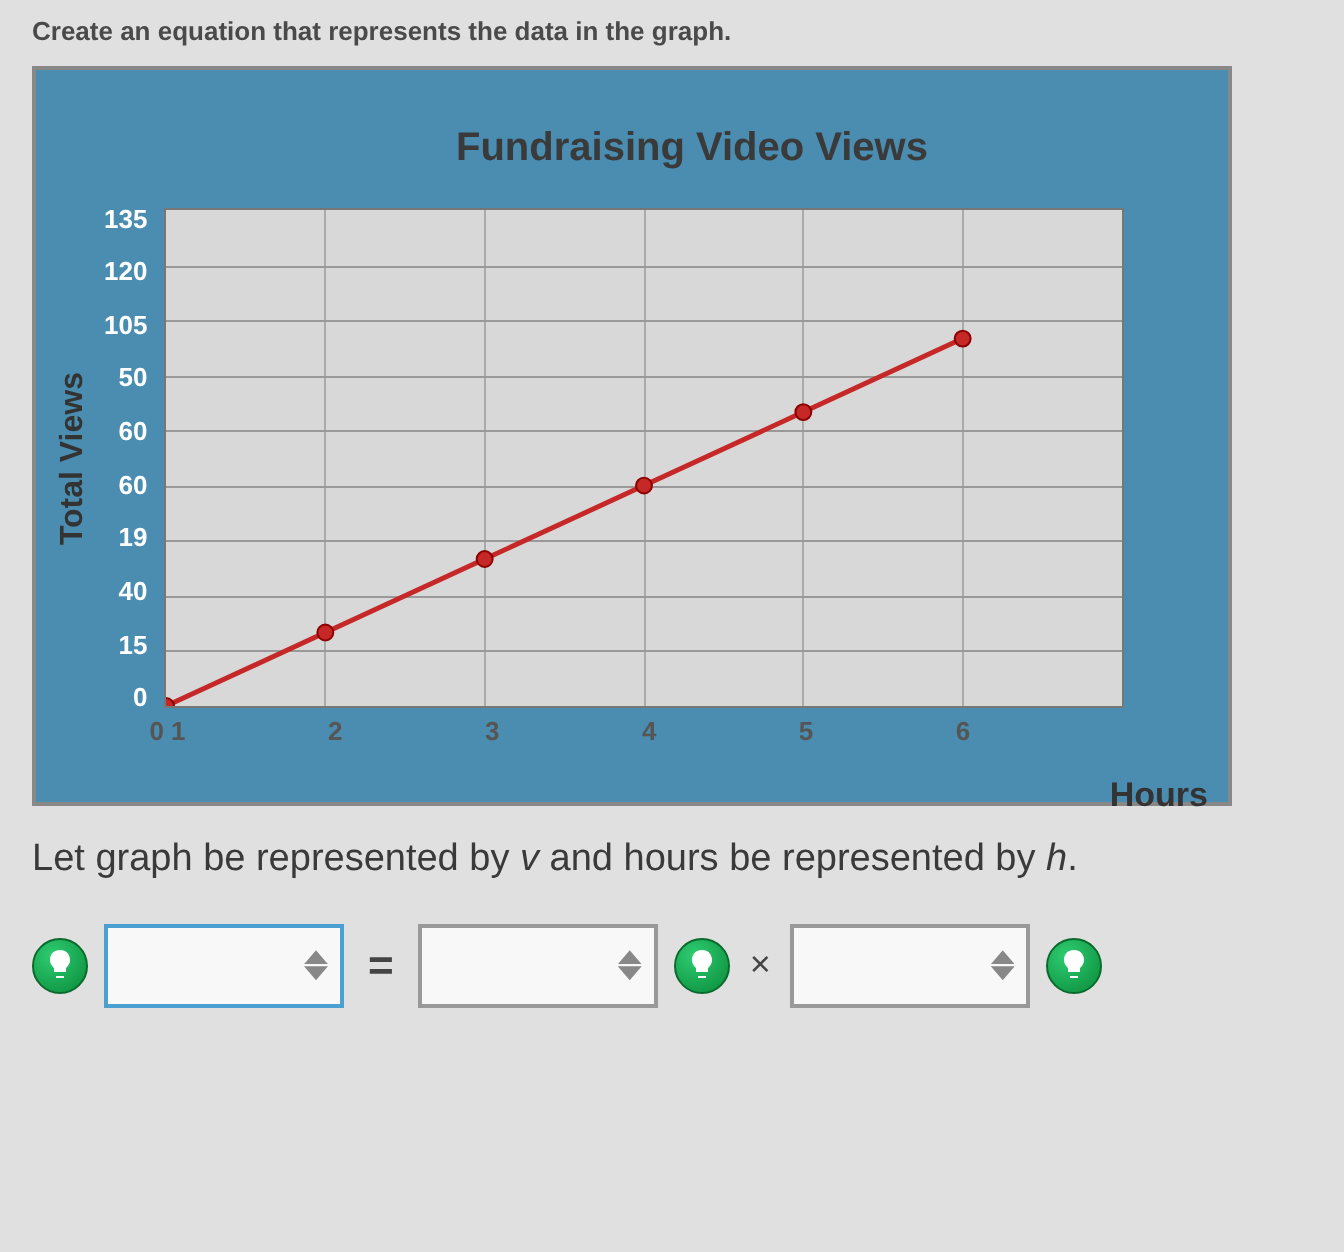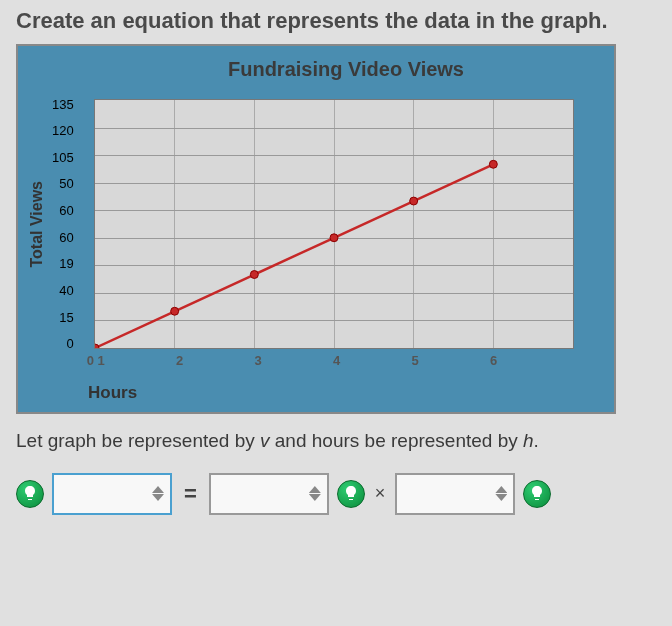--- a/index.html
+++ b/index.html
@@ -4,31 +4,31 @@
 <style>
   * { box-sizing: border-box; margin: 0; padding: 0; }
   body {
     font-family: Arial, sans-serif;
     background: #e0e0e0;
     width: 672px;
     height: 626px;
     padding: 8px 16px;
   }
   .prompt {
-    font-size: 22px;
+    font-size: 13px;
     font-weight: bold;
     color: #4a4a4a;
     margin-bottom: 10px;
   }
   .chart-box {
     border: 2px solid #888;
     background: #4a8db0;
     width: 600px;
     height: 370px;
-    padding: 12px 10px 14px 10px;
+    padding: 28px 10px 14px 10px;
     position: relative;
   }
   .chart-title {
     text-align: center;
     color: #3a3a3a;
     font-size: 20px;
     font-weight: bold;
     margin-bottom: 8px;
     margin-left: 60px;
   }
@@ -45,23 +45,23 @@
     font-size: 16px;
     margin-right: 6px;
   }
   .y-ticks {
     display: flex;
     flex-direction: column;
     justify-content: space-between;
     height: 250px;
     text-align: right;
     font-size: 13px;
-    color: #000000;
-    font-weight: normal;
-    margin-right: 20px;
+    color: #ffffff;
+    font-weight: bold;
+    margin-right: 8px;
   }
   .y-ticks span { line-height: 1; height: 10px; display:flex; align-items:center; justify-content:flex-end;}
   .plot {
     position: relative;
     width: 480px;
     height: 250px;
     background: #d8d8d8;
     border: 1px solid #777;
   }
   .grid-v { position:absolute; top:0; bottom:0; width:1px; background:#aaa; }
@@ -72,21 +72,21 @@
     left: 0;
     width: 100%;
     display: flex;
     font-size: 13px;
     color: #555;
     font-weight: bold;
   }
   .x-ticks span { flex:1; text-align:center; position:relative; left:-40px;}
   .x-ticks span:first-child{ left: -8px; flex:0; width:10px;}
   .x-axis-label {
-    text-align: left;
+    text-align: right;
     font-weight: bold;
     color: #333;
     font-size: 17px;
     margin-top: 24px;
     margin-left: 60px;
   }
   svg.line { position:absolute; top:0; left:0; width:100%; height:100%; }
   .point { fill: #c62828; stroke:#8b0000; stroke-width:1; }
   
   .instruct {

